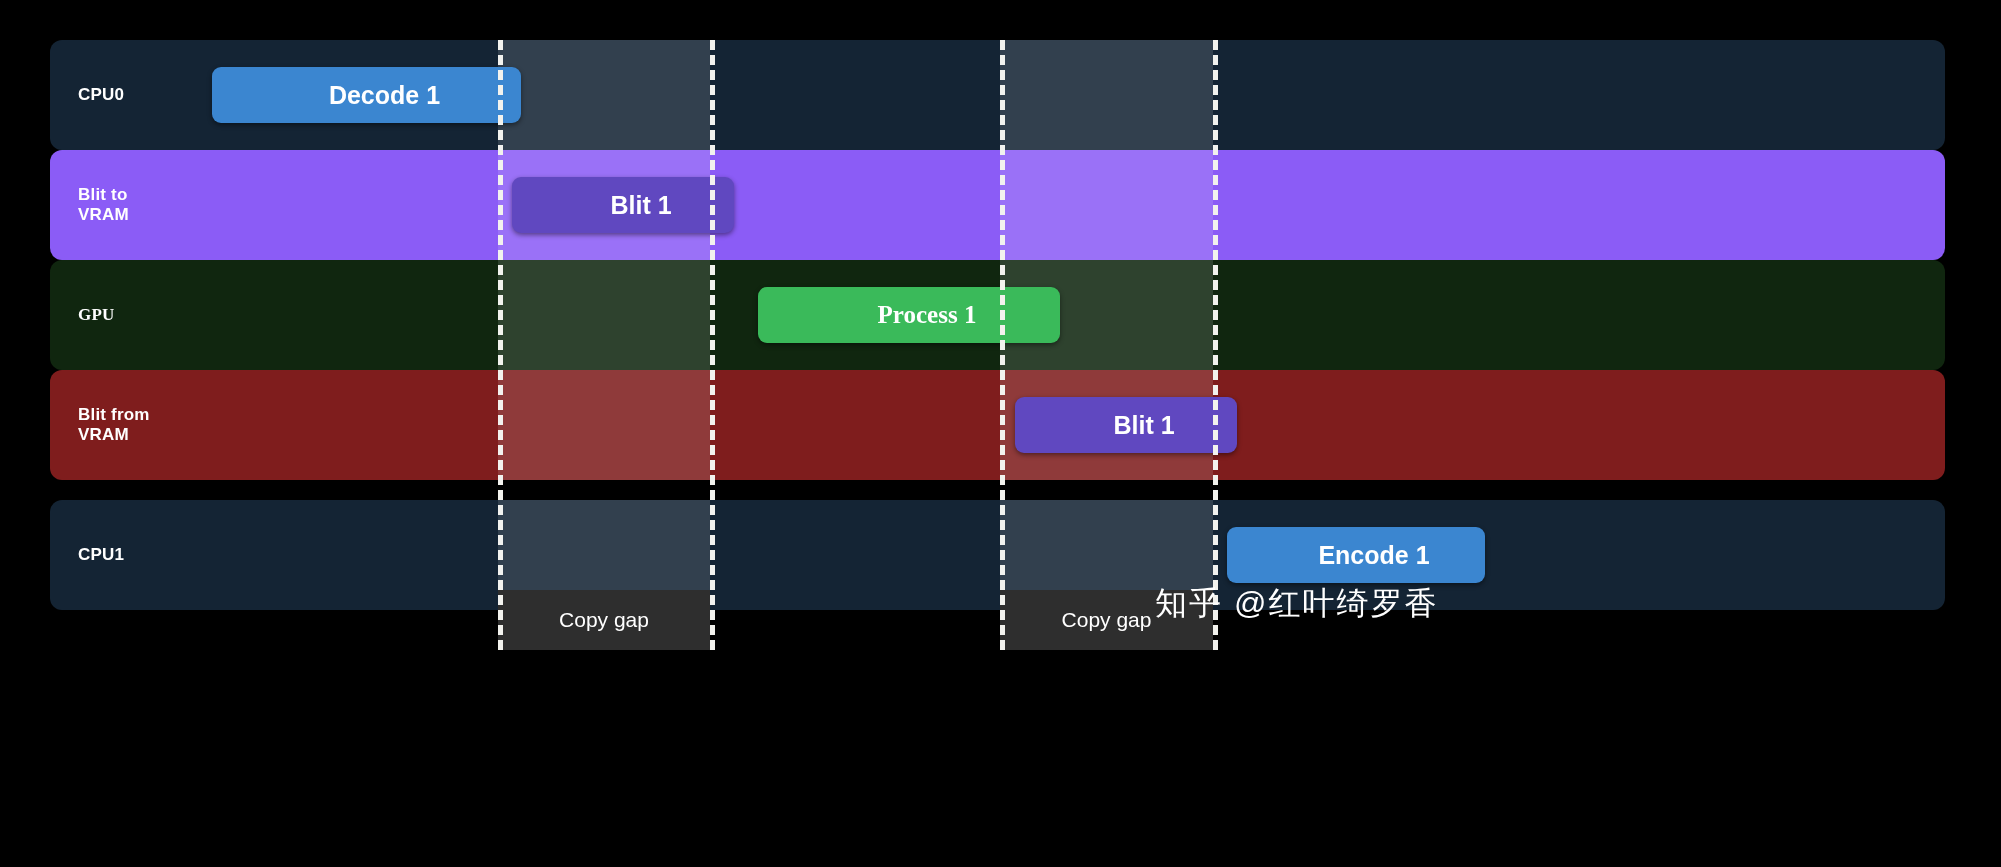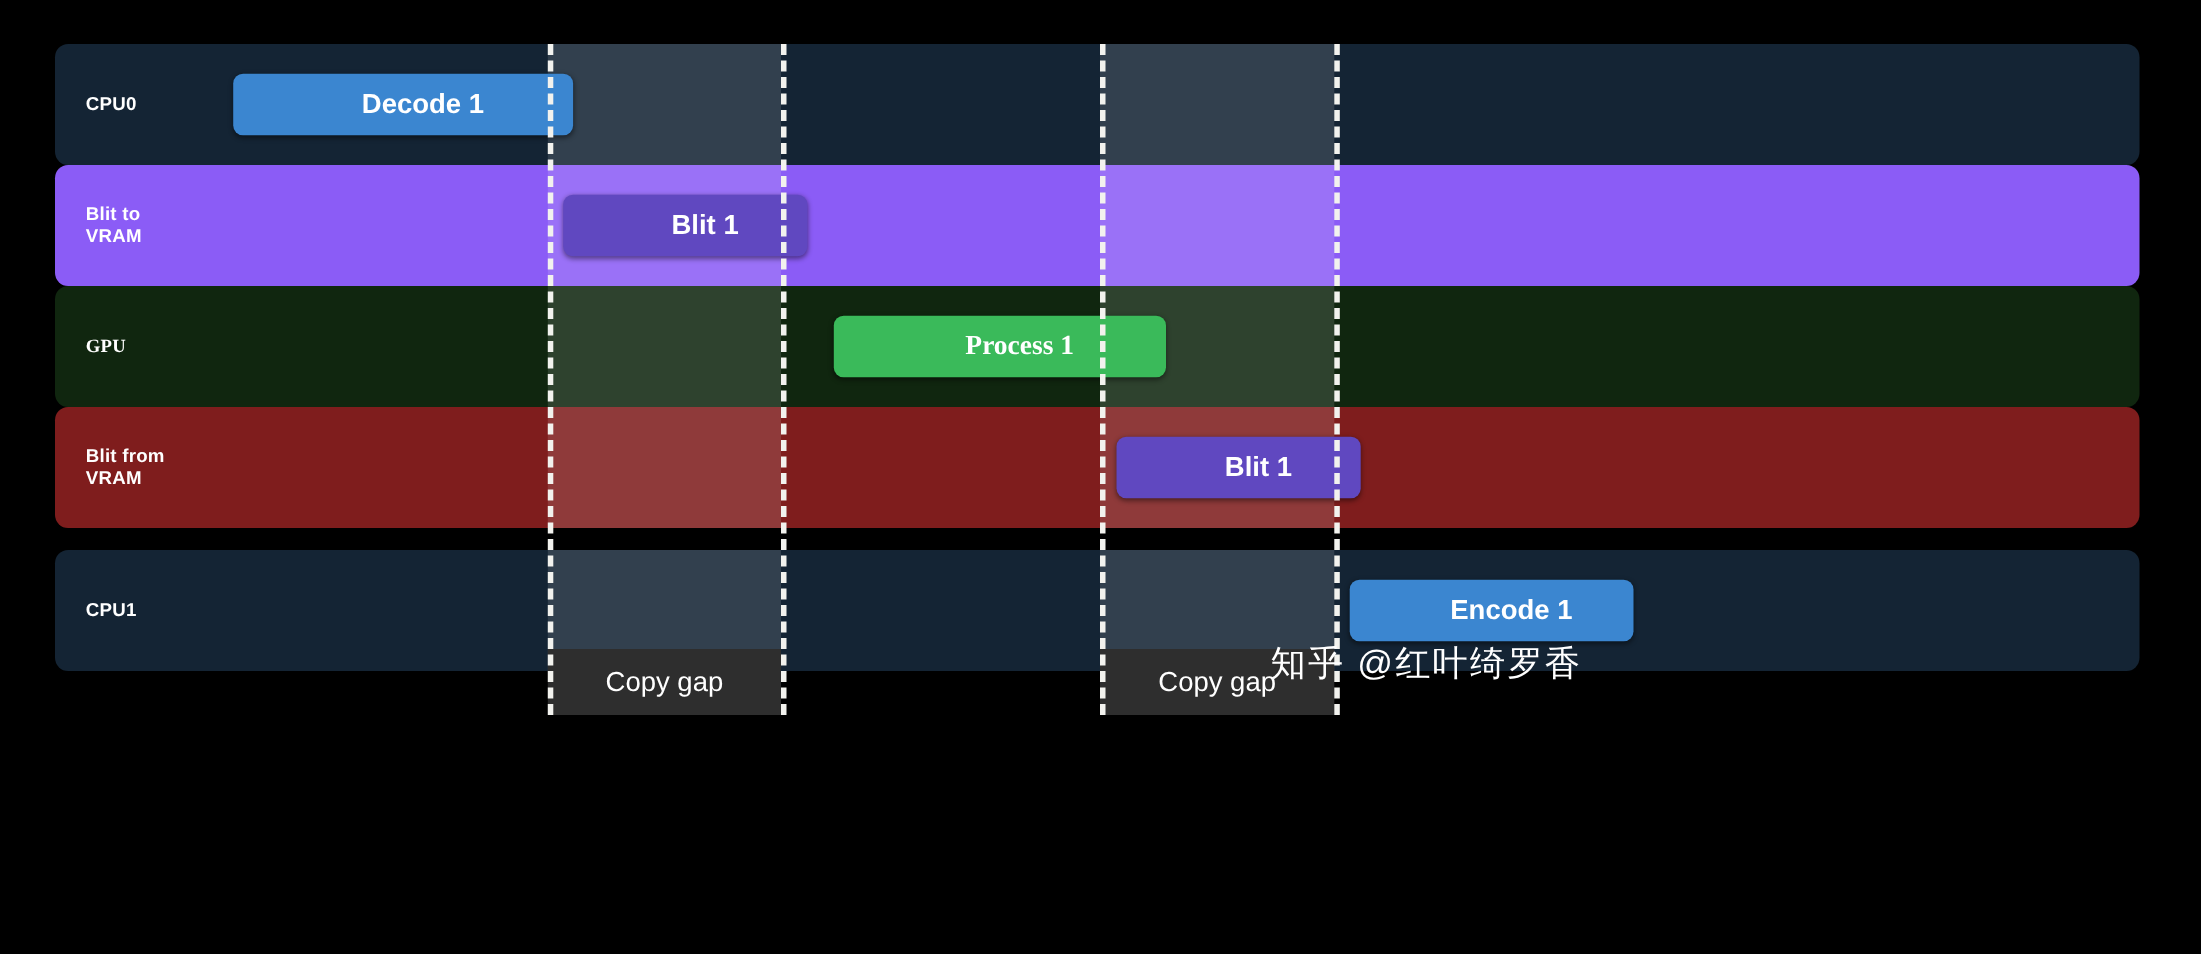--- a/index.html
+++ b/index.html
@@ -28,21 +28,21 @@
        color:#fff;font-size:25px;font-weight:700;z-index:3;
        box-shadow:0 2px 5px rgba(0,0,0,.45);padding-left:36px;}
 
   
   .vline{position:absolute;top:40px;height:610px;width:0;
          border-left:5px dashed #f2f2ee;z-index:9;}
 
   
   .gapcap{position:absolute;height:60px;background:#2e2e2e;z-index:6;
           display:flex;align-items:center;justify-content:center;
-          color:#ffffff;font-size:25px;font-weight:400;}
+          color:#ffffff;font-size:21px;font-weight:400;}
 
   .watermark{position:absolute;z-index:20;color:#ffffff;
              font-size:32px;font-weight:400;letter-spacing:2px;
              white-space:nowrap;}
 </style>
 </head>
 <body>
 
 <div id="stage">
 

